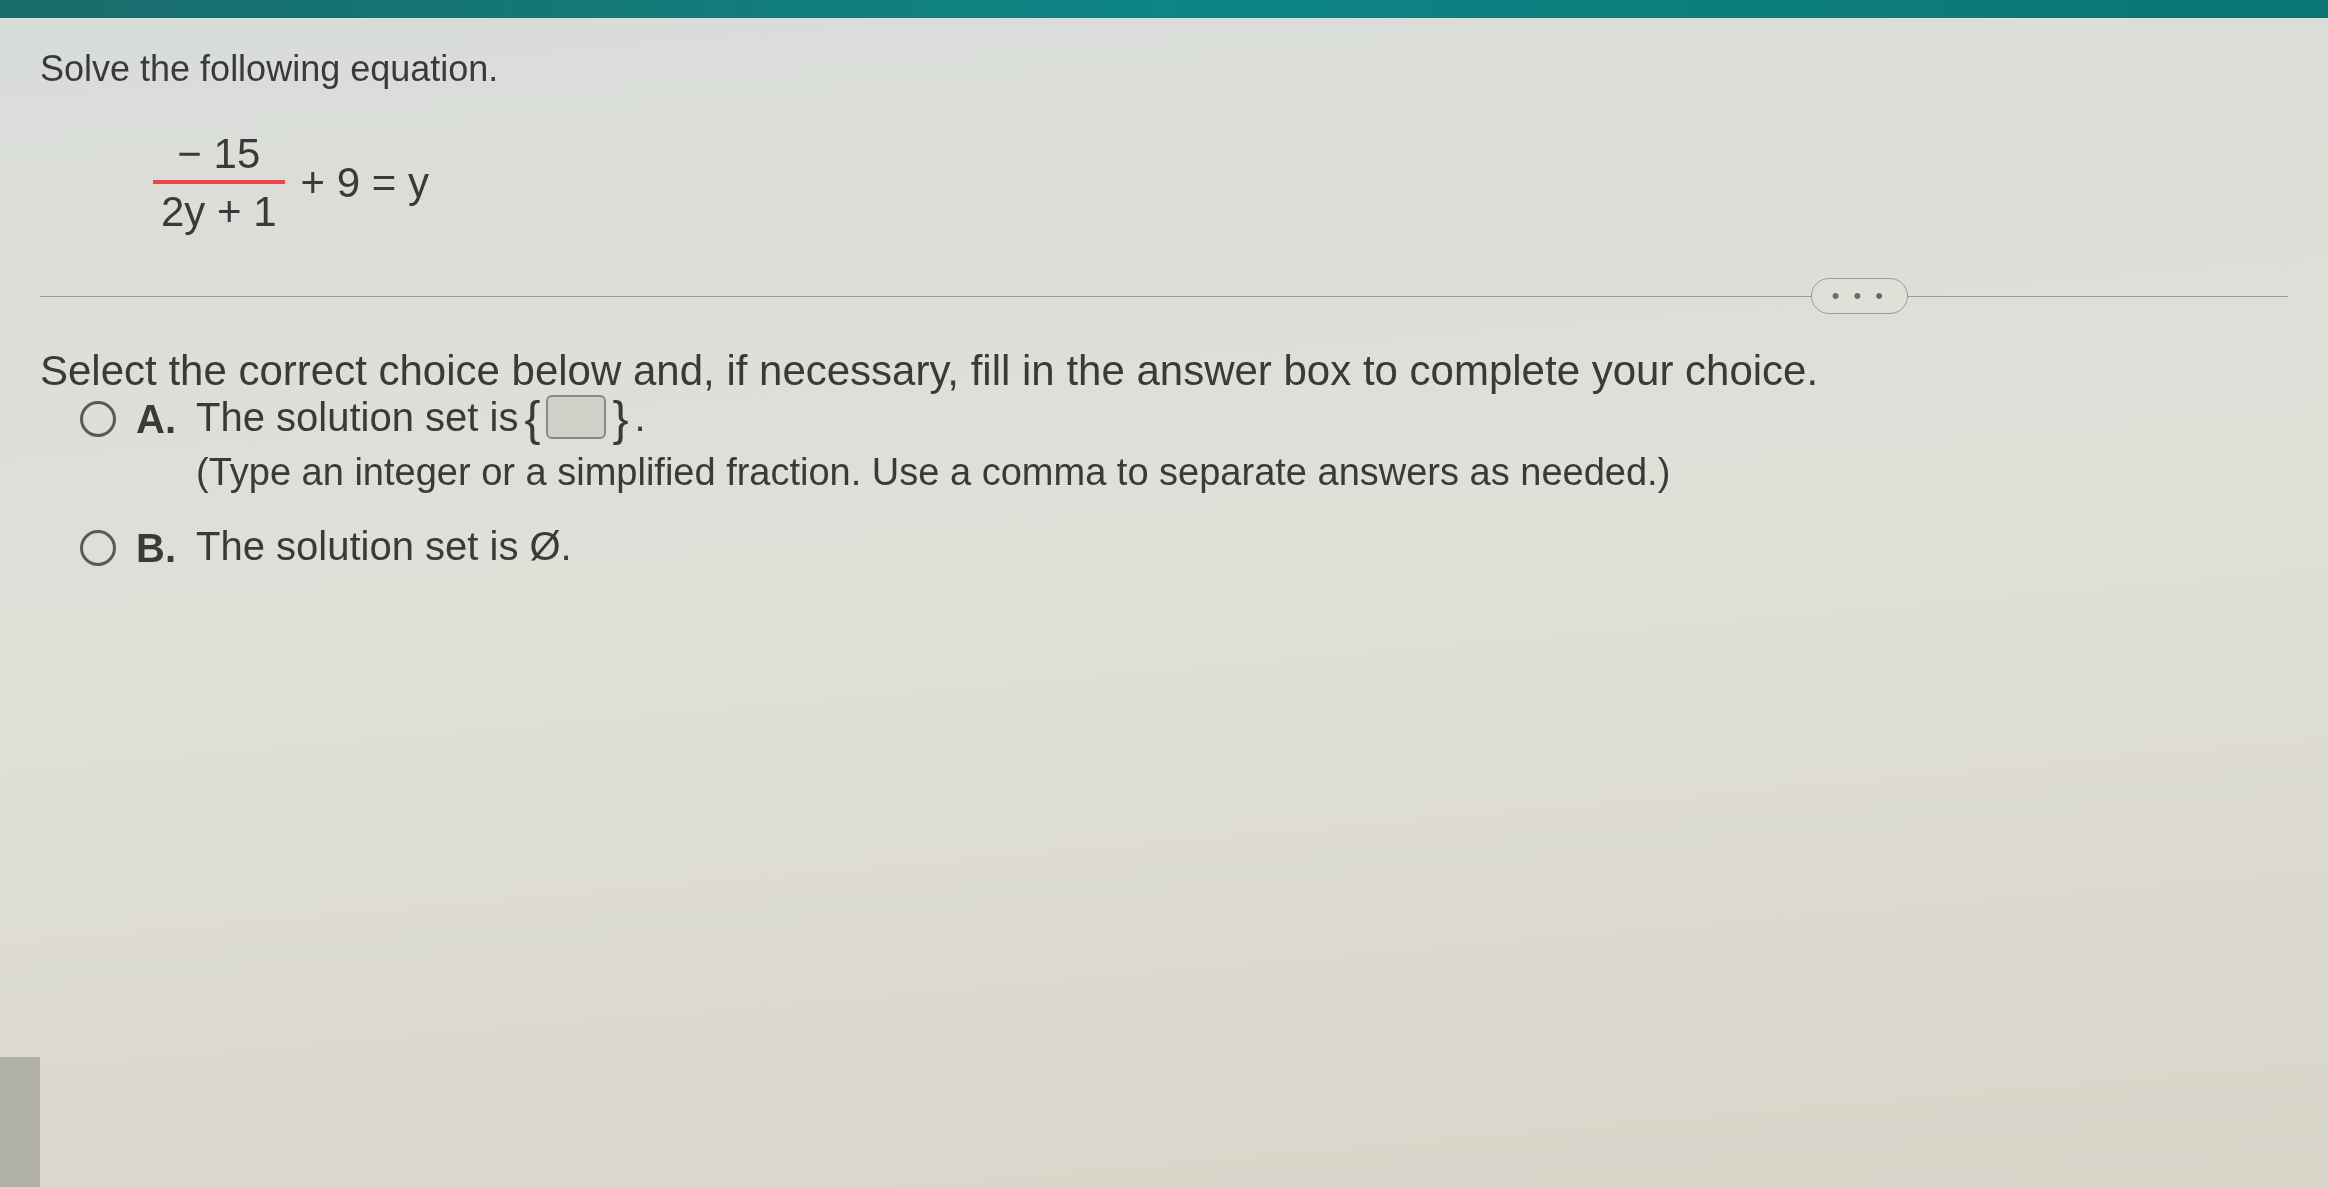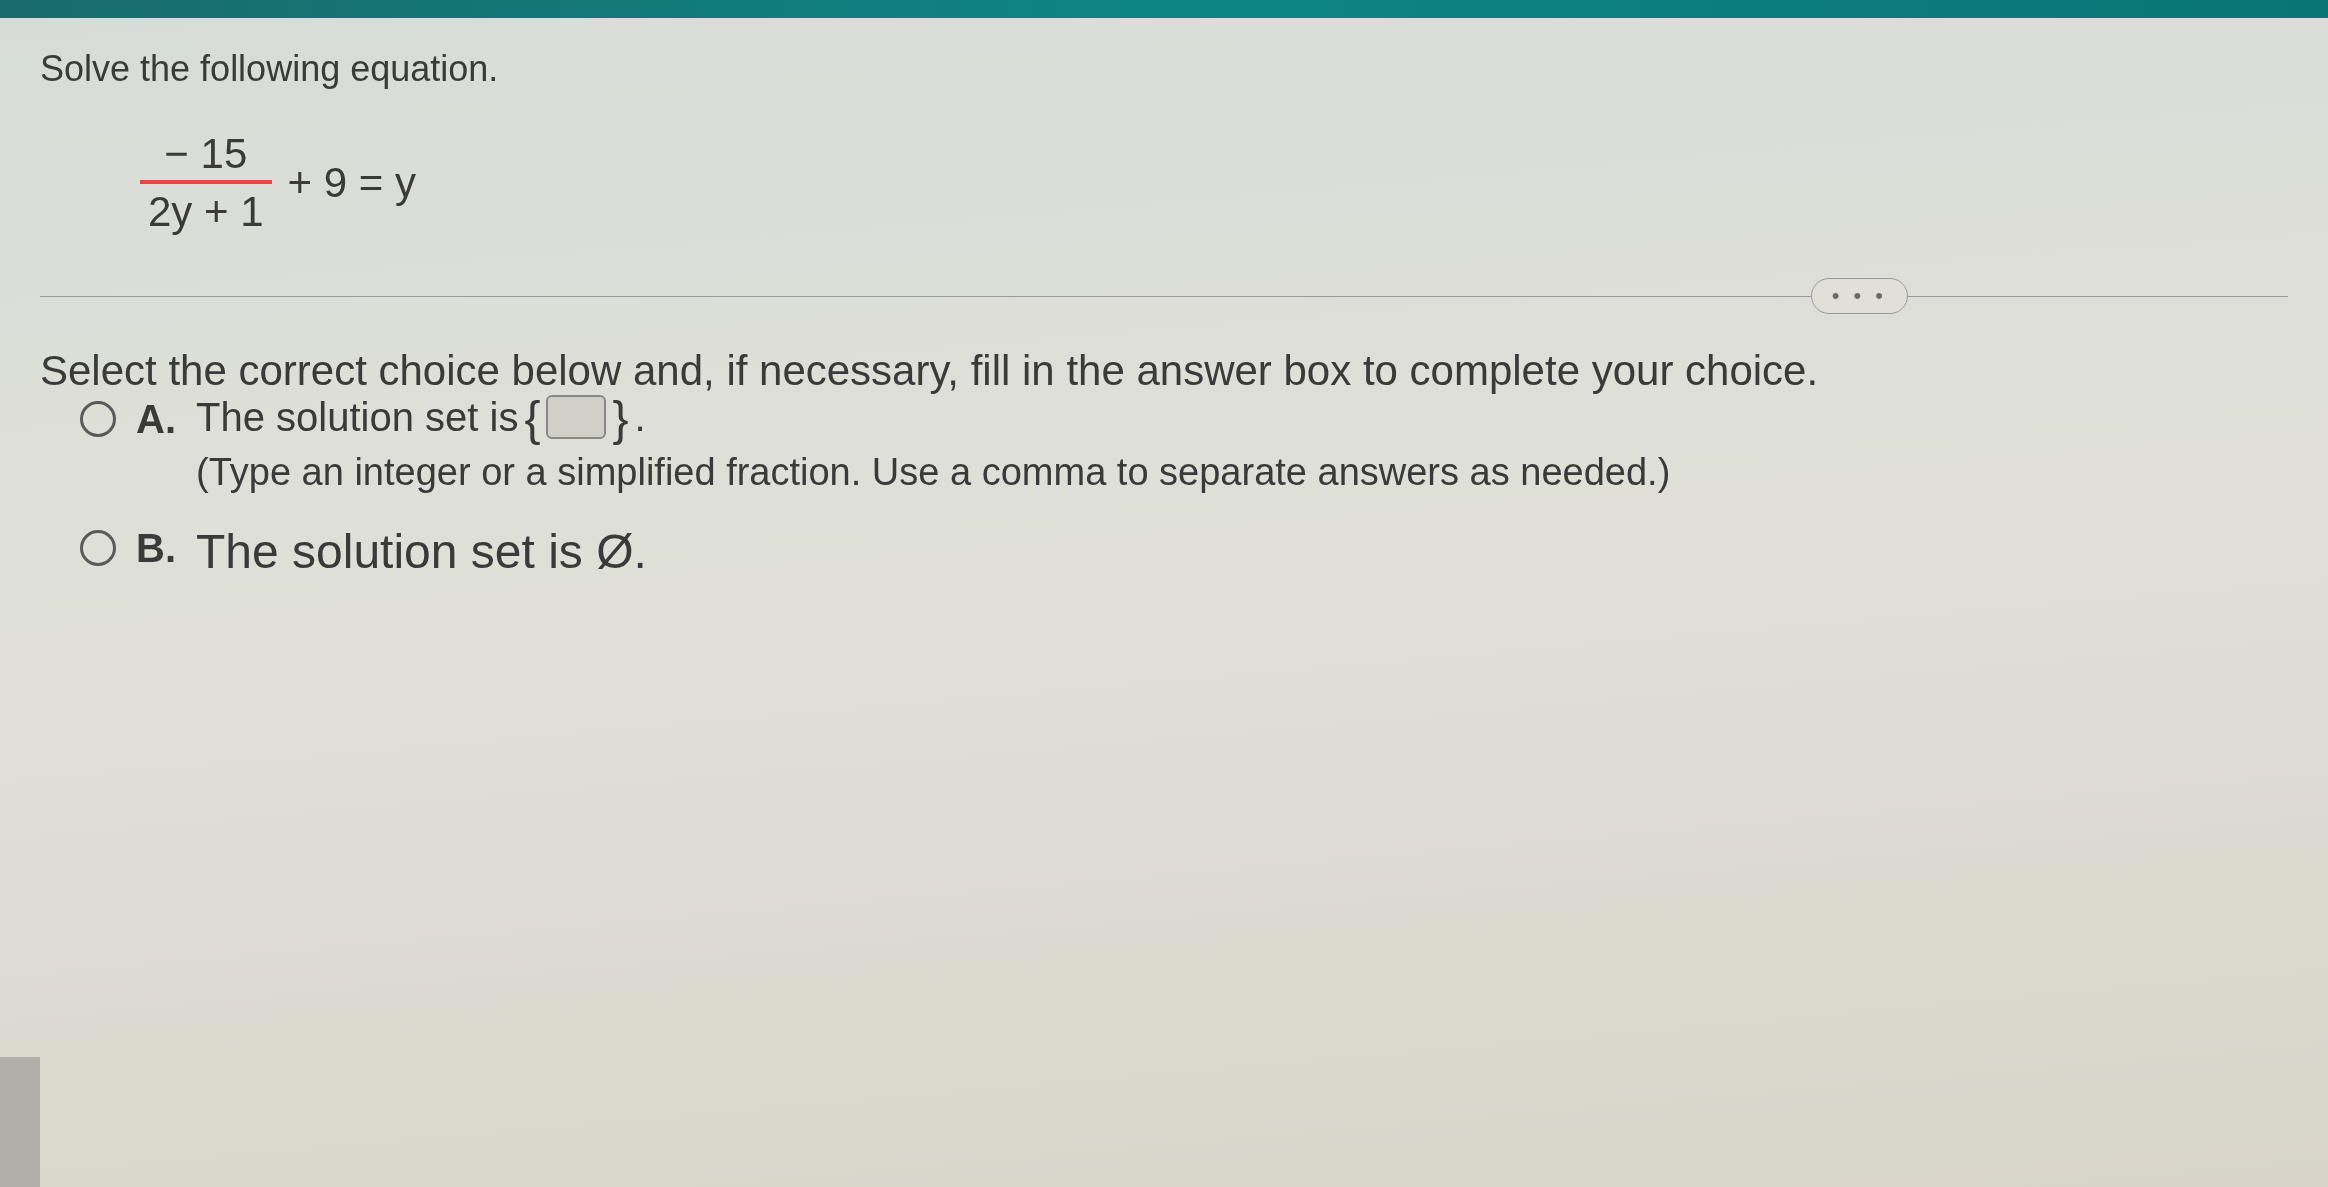--- a/index.html
+++ b/index.html
@@ -33,20 +33,21 @@
       font-size: 42px;
       display: flex;
       align-items: center;
       gap: 10px;
     }
     .fraction {
       display: inline-flex;
       flex-direction: column;
       align-items: center;
       vertical-align: middle;
+      margin-left: 13px;
     }
     .numerator {
       padding: 0 8px 2px 8px;
     }
     .denominator {
       border-top: 4px solid #ef4444;
       padding: 4px 8px 0 8px;
     }
     .eq-rest {
       margin-left: 6px;
@@ -129,21 +130,21 @@
       font-size: 30px;
       text-align: center;
       outline: none;
     }
     .choice-hint {
       font-size: 38px;
       color: #3a3a3a;
       margin-top: 8px;
     }
     .empty-set {
-      font-size: 48px;
+      font-size: 40px;
     }
     .left-tab {
       position: fixed;
       left: 0;
       bottom: 0;
       width: 40px;
       height: 130px;
       background: #b0b0a8;
     }
   </style>

